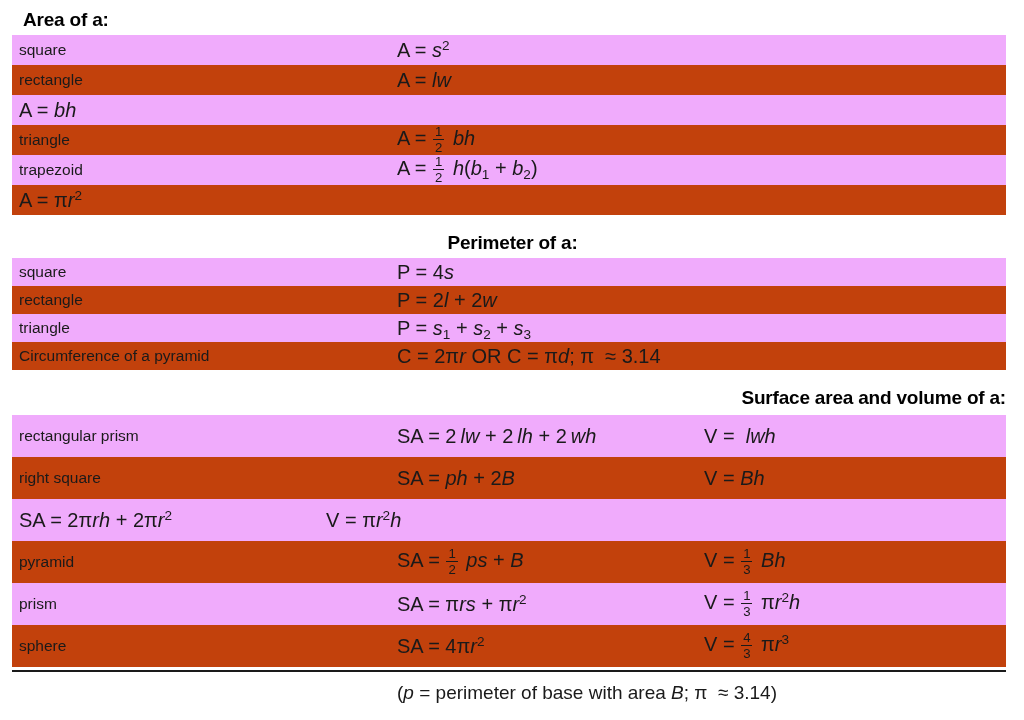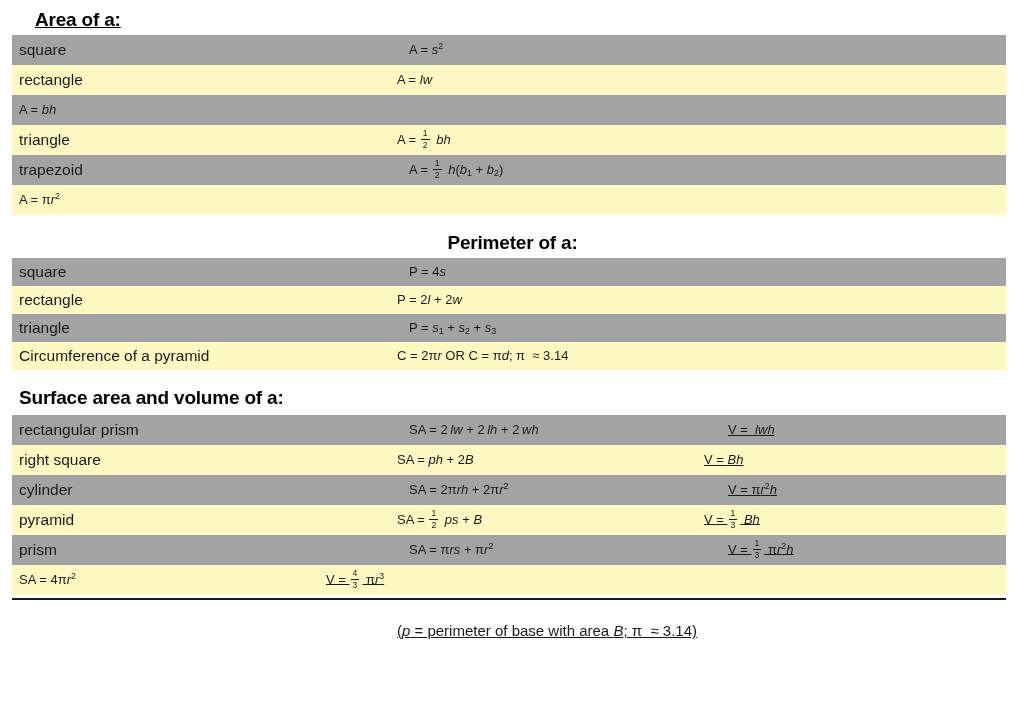--- a/index.html
+++ b/index.html
@@ -23,51 +23,51 @@
   }
 
   
   .section-title {
     font-size: 19px;
     font-weight: bold;
     letter-spacing: -0.2px;
     color: #000;
     padding-left: 7px;
   }
-  .sec-area .section-title      { margin: 9px 16px 4px; text-decoration: underline; }
+  .sec-area .section-title      { margin: 9px 4px 4px; }
   .sec-perimeter .section-title { margin: 17px 0 4px; text-align: center; }
-  .sec-solids .section-title    { margin: 17px 0 6px; }
+  .sec-solids .section-title    { margin: 17px 0 6px; text-align: right; }
 
   
   .rows { width: 994px; }
   .row {
     display: flex;
     align-items: center;
-    background: #fef9c3;
+    background: #c2410c;
     padding-left: 7px;
     box-sizing: border-box;
   }
-  .row.shaded { background: #a3a3a3; gap: 12px; }
+  .row.shaded { background: #f0abfc; }
 
   .sec-area .row      { height: 30px; }
   .sec-perimeter .row { height: 28px; }
-  .sec-solids .row    { height: 30px; }
+  .sec-solids .row    { height: 42px; }
 
   .label {
     font-size: 15.5px;
     flex: 0 0 378px;
     line-height: 1.1;
   }
   .formula {
-    font-size: 13px;
+    font-size: 20px;
     line-height: 1.1;
     white-space: nowrap;
     flex: 0 0 307px;
   }
-  .formula.vol { flex: 0 0 auto; text-decoration: underline; }
+  .formula.vol { flex: 0 0 auto; }
 
   
   i { font-style: italic; }
 
   
   sup {
     font-size: 0.68em;
     vertical-align: baseline;
     position: relative;
     top: -0.52em;
@@ -95,25 +95,24 @@
   .frac .den { padding: 1px 2px 0; border-top: 1.3px solid #1a1a1a; }
 
   
   .footer-rule {
     width: 994px;
     height: 0;
     border-top: 2.5px solid #1a1a1a;
     margin-top: 3px;
   }
   .footnote {
-    font-size: 15px;
+    font-size: 19px;
     padding-left: 385px;
-    margin-top: 22px;
+    margin-top: 10px;
     white-space: nowrap;
-    text-decoration: underline;
   }
 </style>
 </head>
 <body>
 
 <div class="sheet">
 
   <section class="sec-area">
     <h2 class="section-title">Area of a:</h2>
 
@@ -195,21 +194,20 @@
         <span class="formula vol">V =&nbsp; <i>lwh</i></span>
       </div>
 
       <div class="row">
         <span class="label">right square</span>
         <span class="formula">SA = <i>ph</i> + 2<i>B</i></span>
         <span class="formula vol">V = <i>Bh</i></span>
       </div>
 
       <div class="row shaded">
-        <span class="label">cylinder</span>
         <span class="formula">SA = 2π<i>rh</i> + 2π<i>r</i><sup>2</sup></span>
         <span class="formula vol">V = π<i>r</i><sup>2</sup><i>h</i></span>
       </div>
 
       <div class="row">
         <span class="label">pyramid</span>
         <span class="formula">SA = <span class="frac">
               <span class="num">1</span>
               <span class="den">2</span>
             </span> <i>ps</i> + <i>B</i></span>
@@ -222,20 +220,21 @@
       <div class="row shaded">
         <span class="label">prism</span>
         <span class="formula">SA = π<i>rs</i> + π<i>r</i><sup>2</sup></span>
         <span class="formula vol">V = <span class="frac">
               <span class="num">1</span>
               <span class="den">3</span>
             </span> π<i>r</i><sup>2</sup><i>h</i></span>
       </div>
 
       <div class="row">
+        <span class="label">sphere</span>
         <span class="formula">SA = 4π<i>r</i><sup>2</sup></span>
         <span class="formula vol">V = <span class="frac">
               <span class="num">4</span>
               <span class="den">3</span>
             </span> π<i>r</i><sup>3</sup></span>
       </div>
 
     </div>
 
     <div class="footer-rule"></div>

